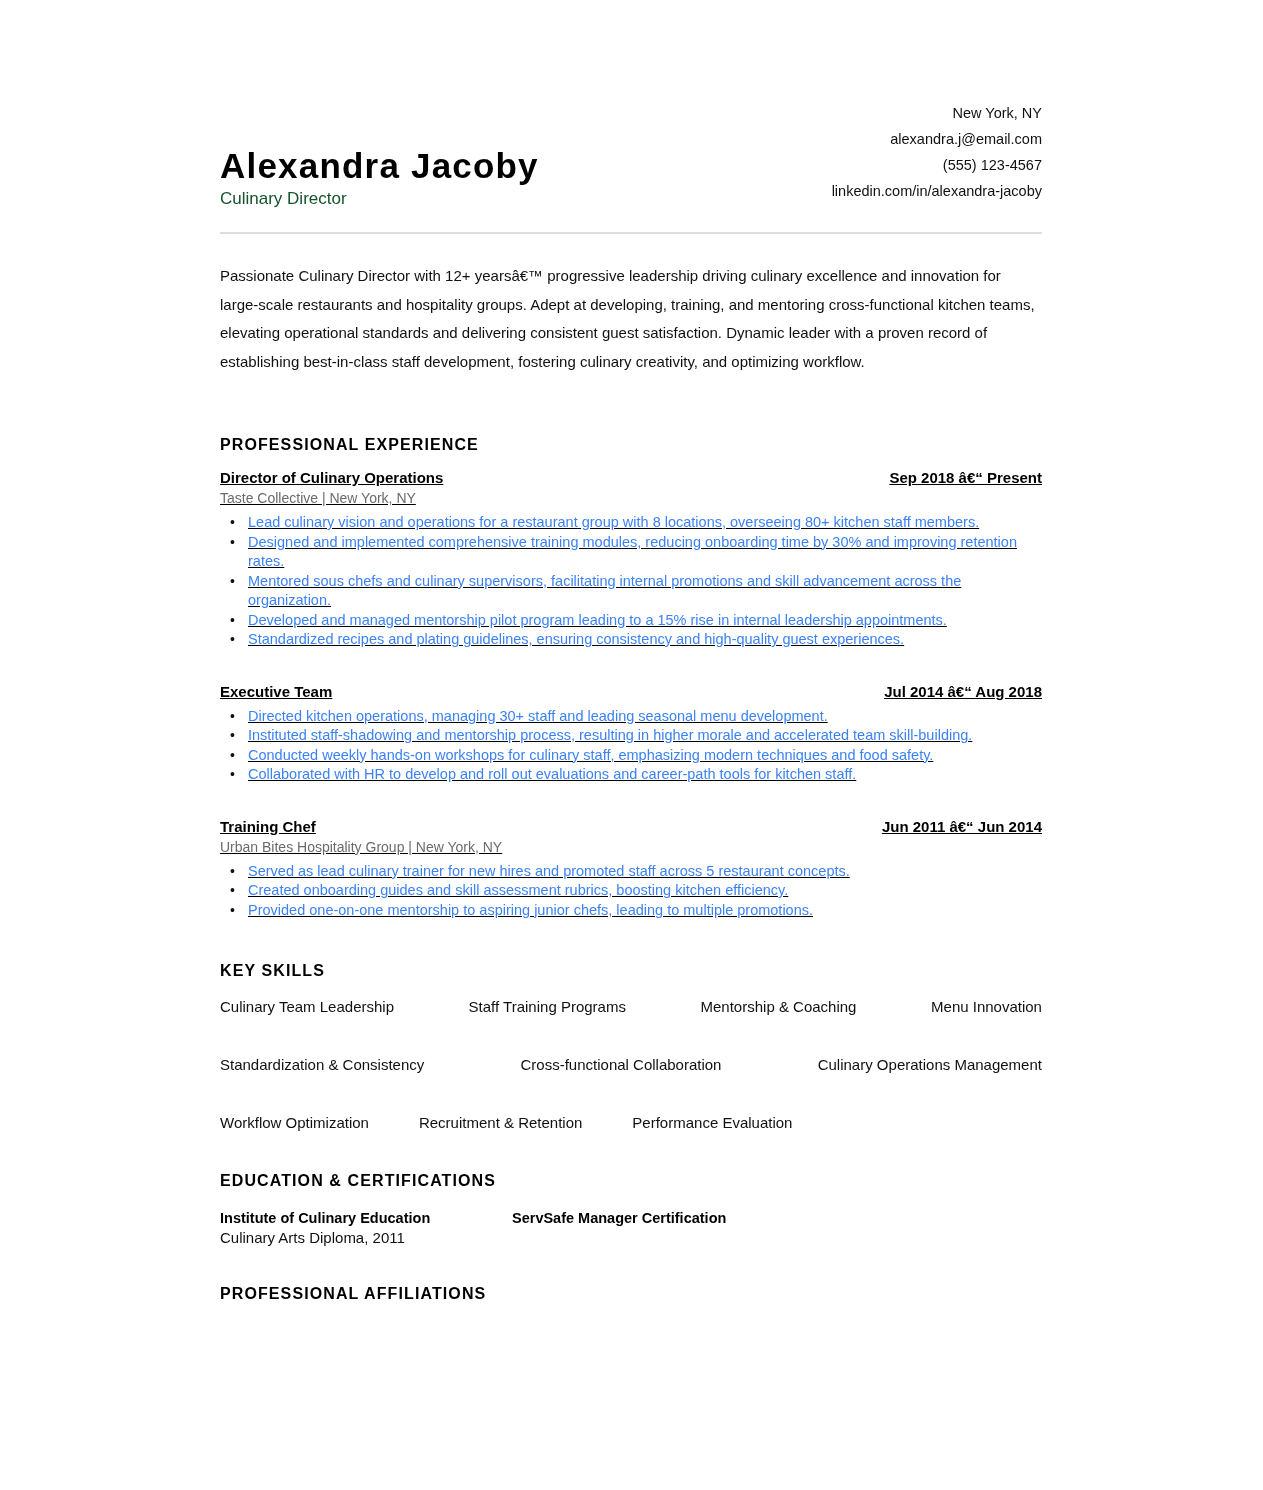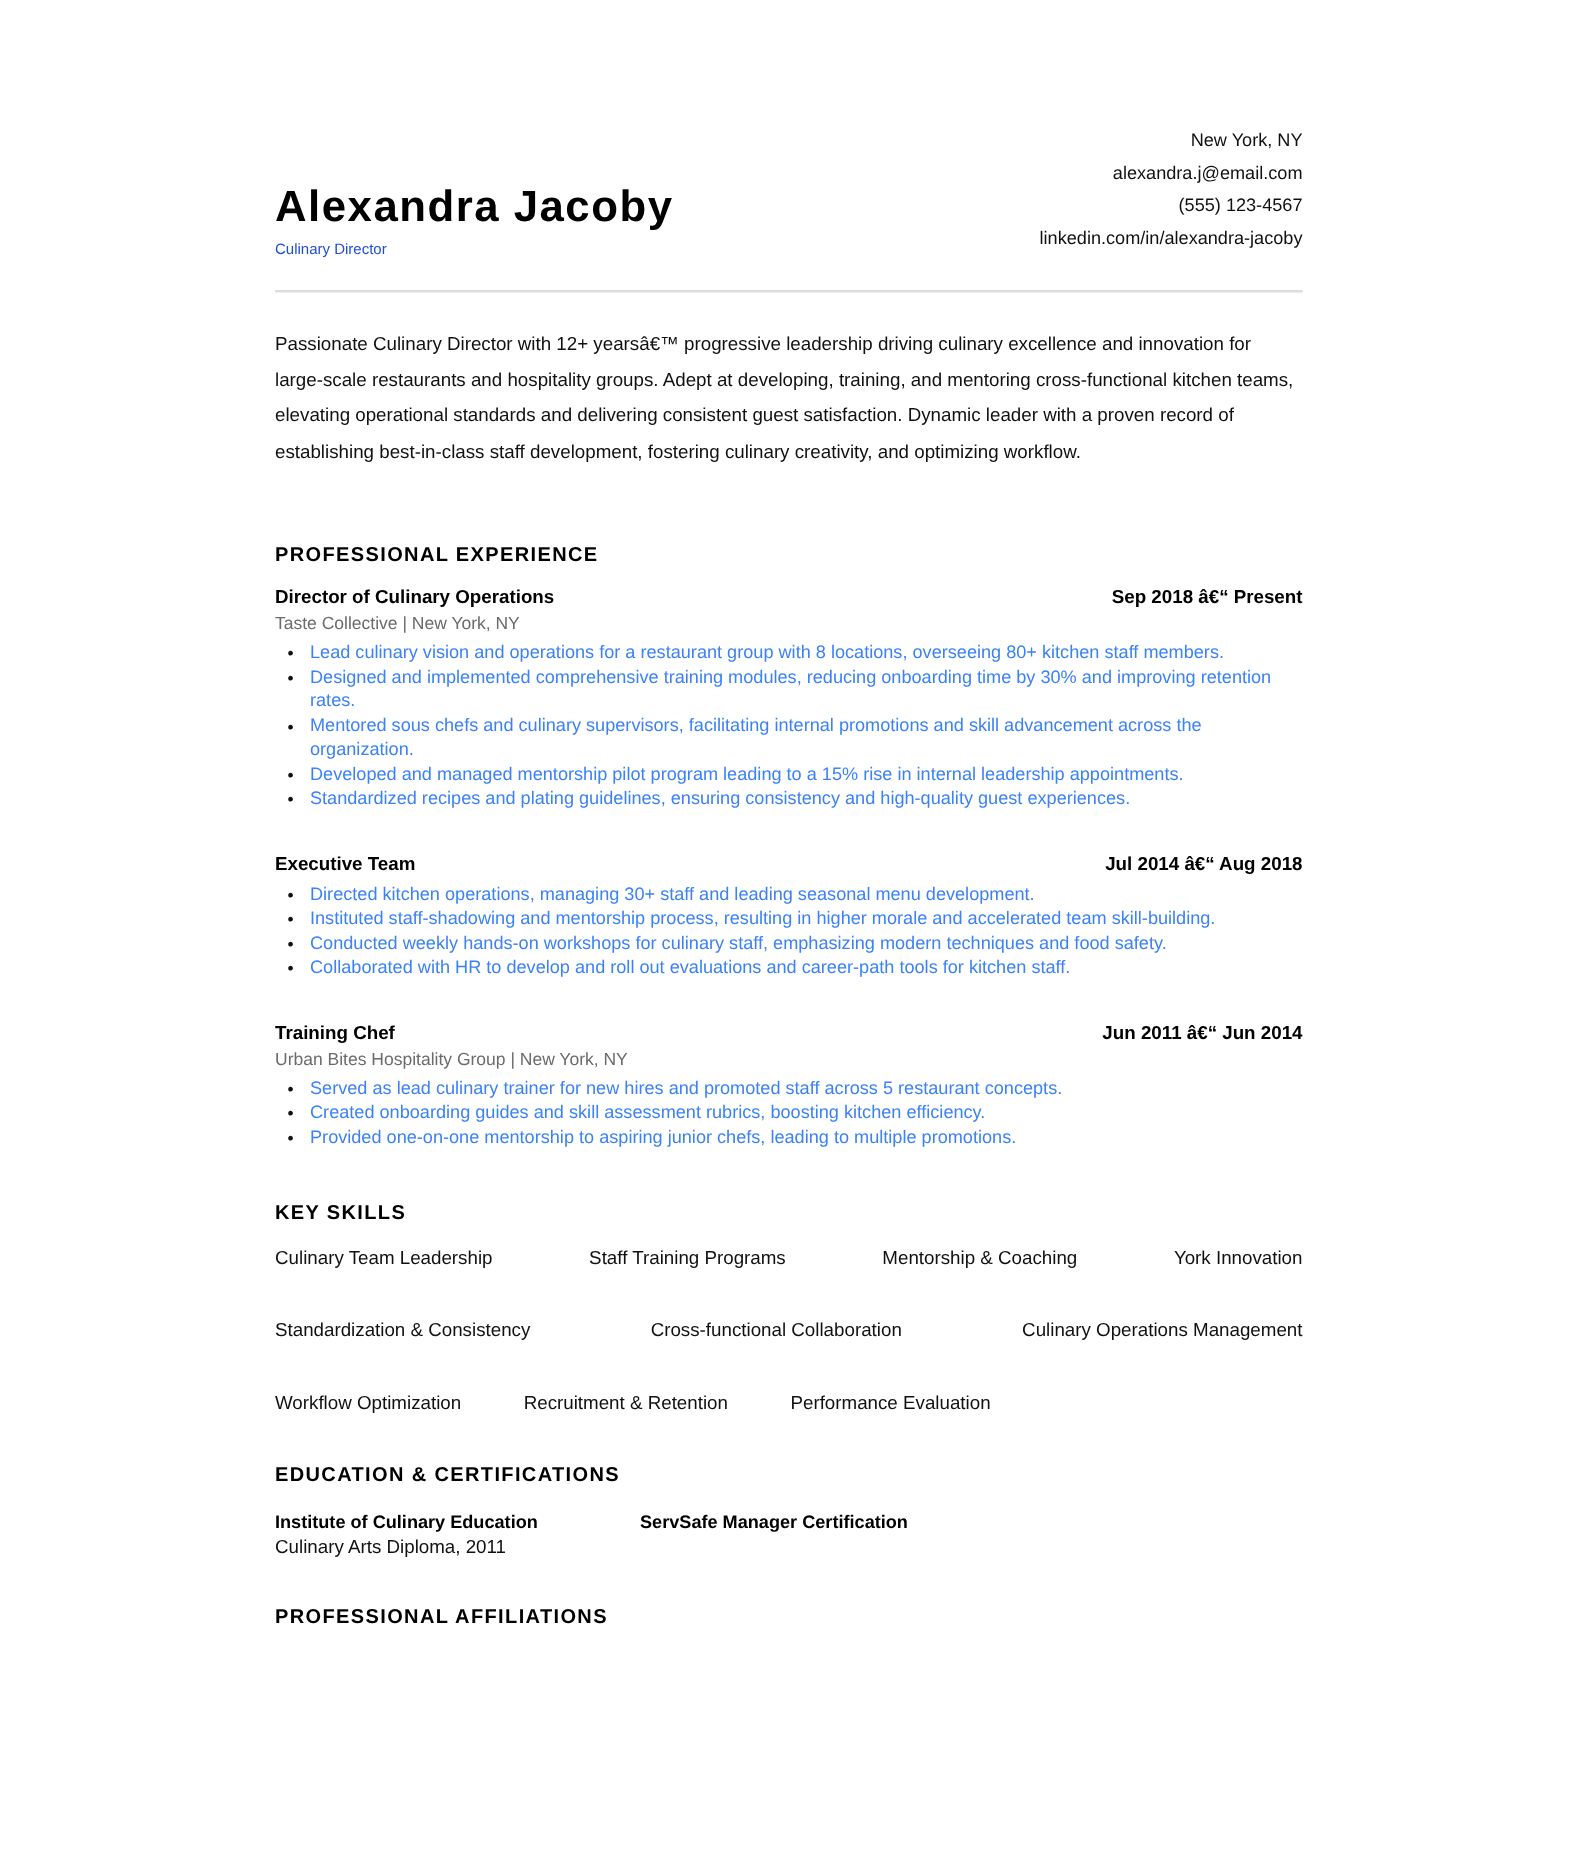--- a/index.html
+++ b/index.html
@@ -57,23 +57,23 @@
   }
   .name {
     font-size: 35px;
     font-weight: bold;
     letter-spacing: 1.2px;
     line-height: 42px;
     color: #000;
     white-space: nowrap;
   }
   .job-title {
-    font-size: 12px;
+    font-size: 17px;
     line-height: 20px;
-    color: #1d4ed8;
+    color: #14532d;
     margin-top: 2px;
   }
 
   .rule {
     position: absolute;
     left: 0;
     top: 232px;
     width: 822px;
     height: 2px;
     background: #dddddd;
@@ -96,21 +96,21 @@
     font-size: 16px;
     font-weight: bold;
     letter-spacing: 1.1px;
     color: #000;
     text-transform: uppercase;
     white-space: nowrap;
   }
 
   .exp-section { position: absolute; left: 0; top: 436px; width: 822px; }
 
-  .job { margin-top: 0; }
+  .job { margin-top: 0; text-decoration: underline; }
   .job-head {
     display: flex;
     justify-content: space-between;
     align-items: baseline;
     font-size: 15px;
     font-weight: bold;
     line-height: 20px;
   }
   .job-role { white-space: nowrap; }
   .job-dates { white-space: nowrap; text-align: right; }
@@ -260,21 +260,21 @@
       </div>
     </div>
 
     <div class="skills-section">
       <div class="section-title">KEY SKILLS</div>
       <div class="skills-rows">
         <div class="skill-row">
           <span class="skill">Culinary Team Leadership</span>
           <span class="skill">Staff Training Programs</span>
           <span class="skill">Mentorship &amp; Coaching</span>
-          <span class="skill">York Innovation</span>
+          <span class="skill">Menu Innovation</span>
         </div>
         <div class="skill-row">
           <span class="skill">Standardization &amp; Consistency</span>
           <span class="skill">Cross-functional Collaboration</span>
           <span class="skill">Culinary Operations Management</span>
         </div>
         <div class="skill-row last">
           <span class="skill">Workflow Optimization</span>
           <span class="skill">Recruitment &amp; Retention</span>
           <span class="skill">Performance Evaluation</span>

